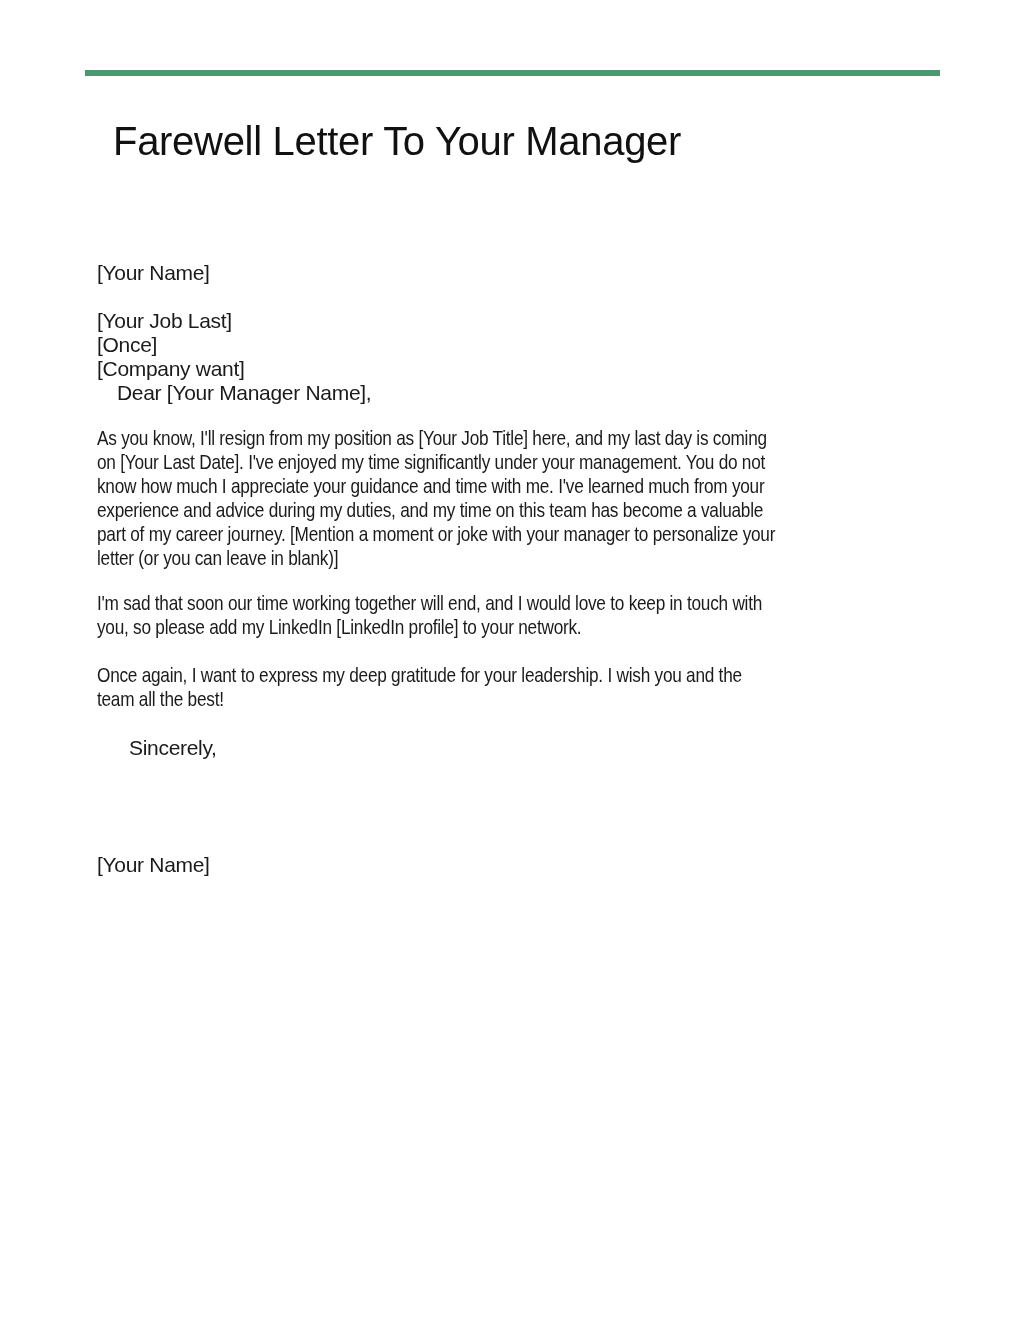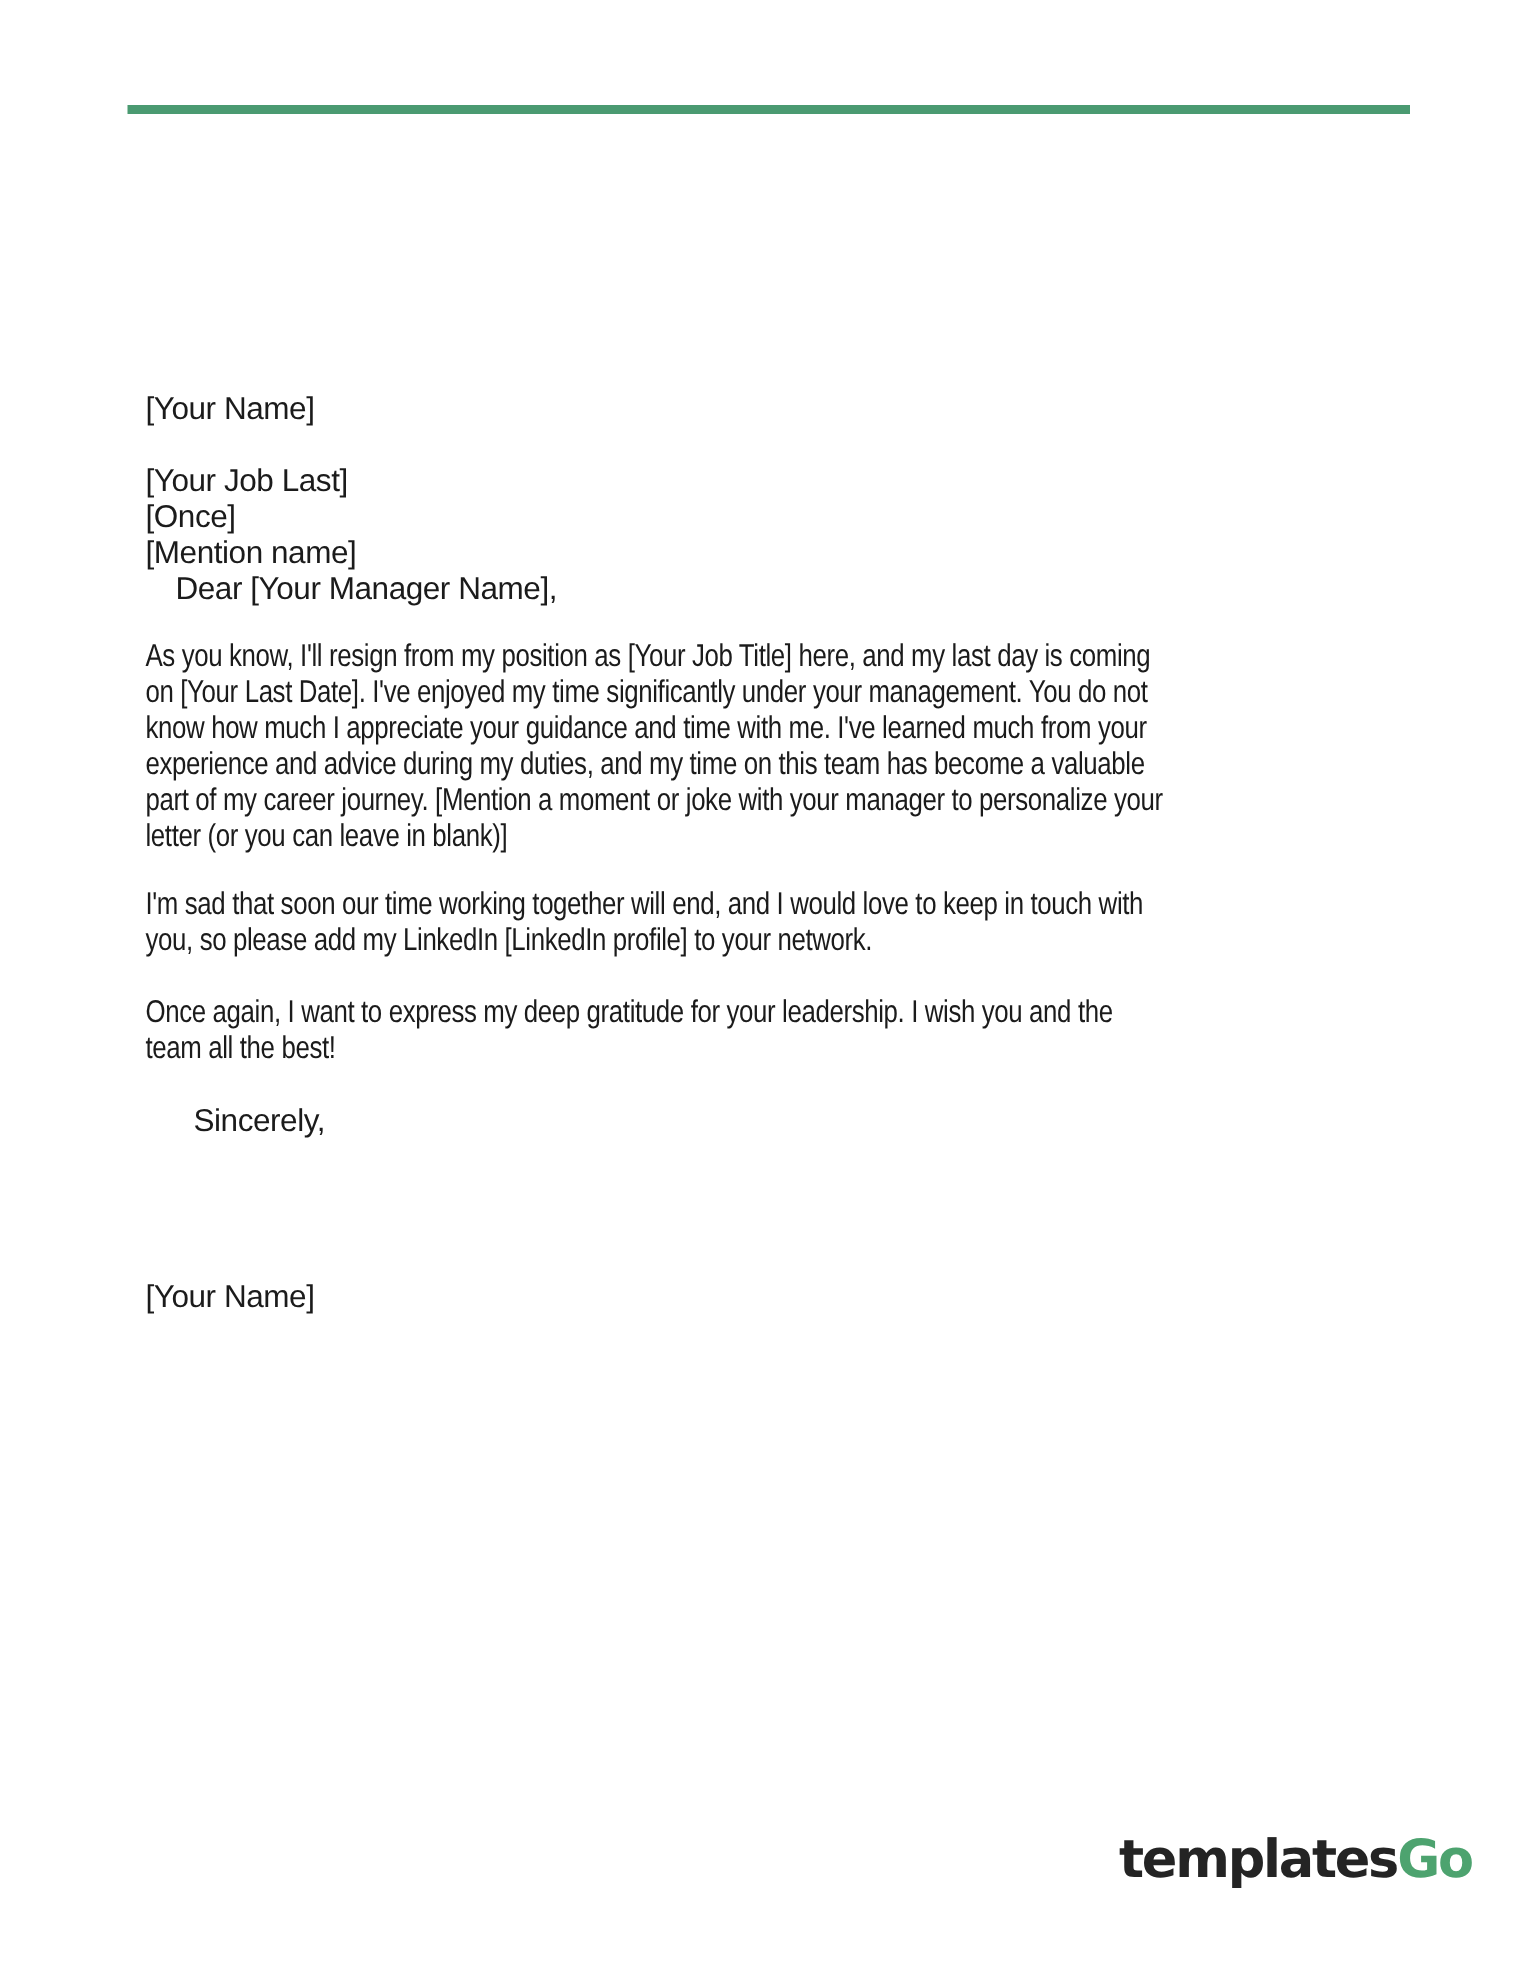--- a/index.html
+++ b/index.html
@@ -68,25 +68,26 @@
     white-space: nowrap;
   }
 </style>
 </head>
 <body>
 
 <div class="page">
 
   <div class="accent-line" style="background: rgb(74, 154, 113);"></div>
 
+  <h1 class="doc-title" style="margin:0; font-weight:normal;">Farewell Letter To Your Manager</h1>
 
   <div class="body-text sender-block">
     <div>[Your Name]</div>
     <div>[Your Job Last]</div>
-    <div>[Mention name]</div>
+    <div>[Company want]</div>
   </div>
 
   <div class="body-text date-line">[Once]</div>
 
   <div class="body-text salutation">Dear [Your Manager Name],</div>
 
   <div class="body-text para para-1">As you know, I'll resign from my position as [Your Job Title] here, and my last day is coming
 on [Your Last Date]. I've enjoyed my time significantly under your management. You do not
 know how much I appreciate your guidance and time with me. I've learned much from your
 experience and advice during my duties, and my time on this team has become a valuable
@@ -96,17 +97,14 @@
   <div class="body-text para para-2">I'm sad that soon our time working together will end, and I would love to keep in touch with
 you, so please add my LinkedIn [LinkedIn profile] to your network.</div>
 
   <div class="body-text para para-3">Once again, I want to express my deep gratitude for your leadership. I wish you and the
 team all the best!</div>
 
   <div class="body-text closing">Sincerely,</div>
 
   <div class="body-text signature">[Your Name]</div>
 
-  <div class="logo">
-    <span>templates</span><span class="logo-go" style="color: rgb(77, 163, 111);">Go</span>
-  </div>
 
 </div>
 
 </body></html>

